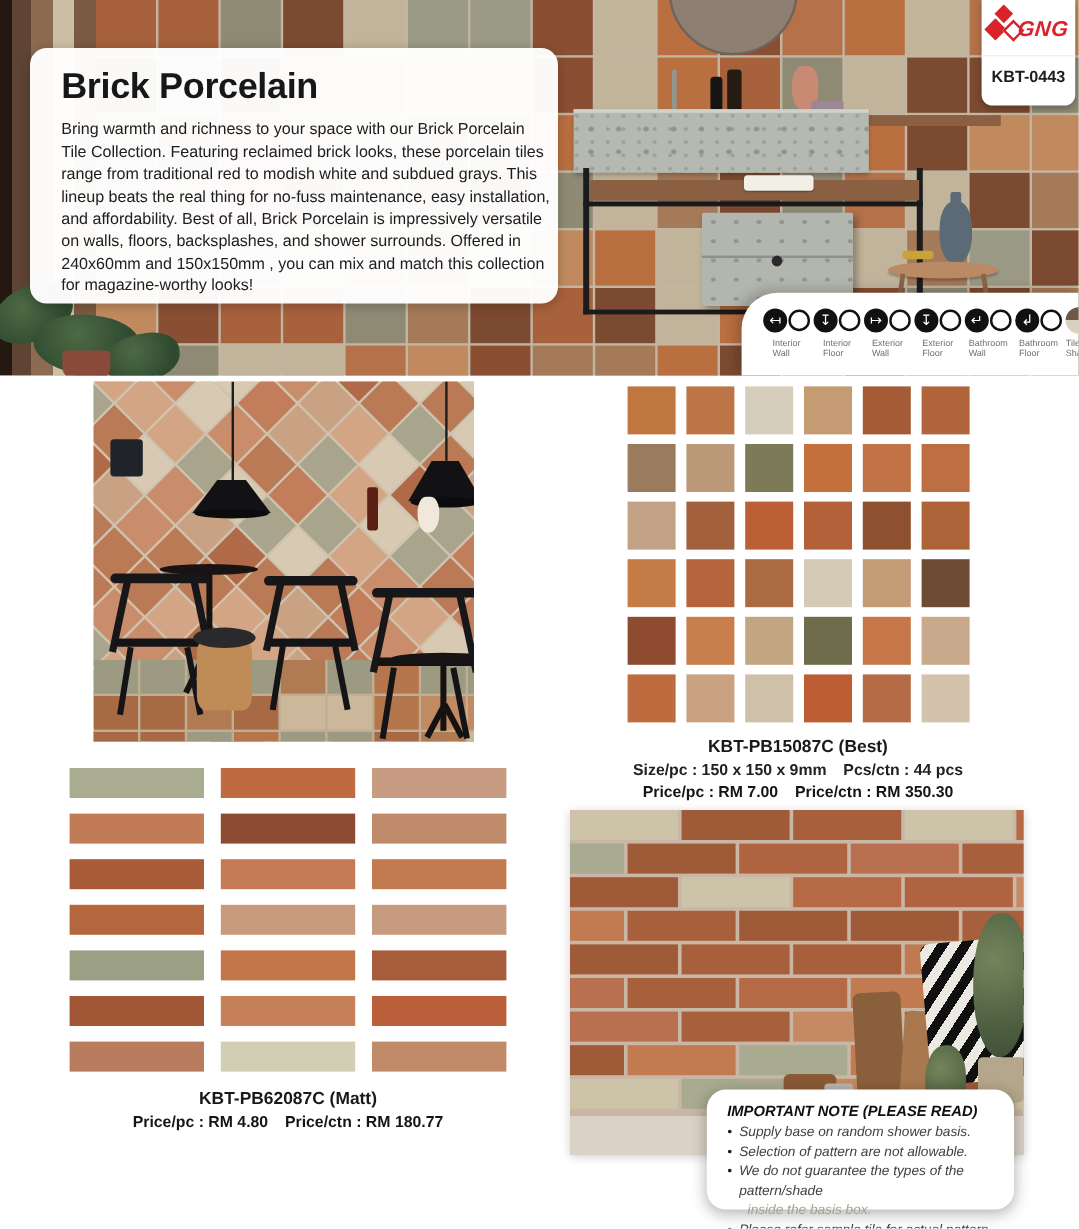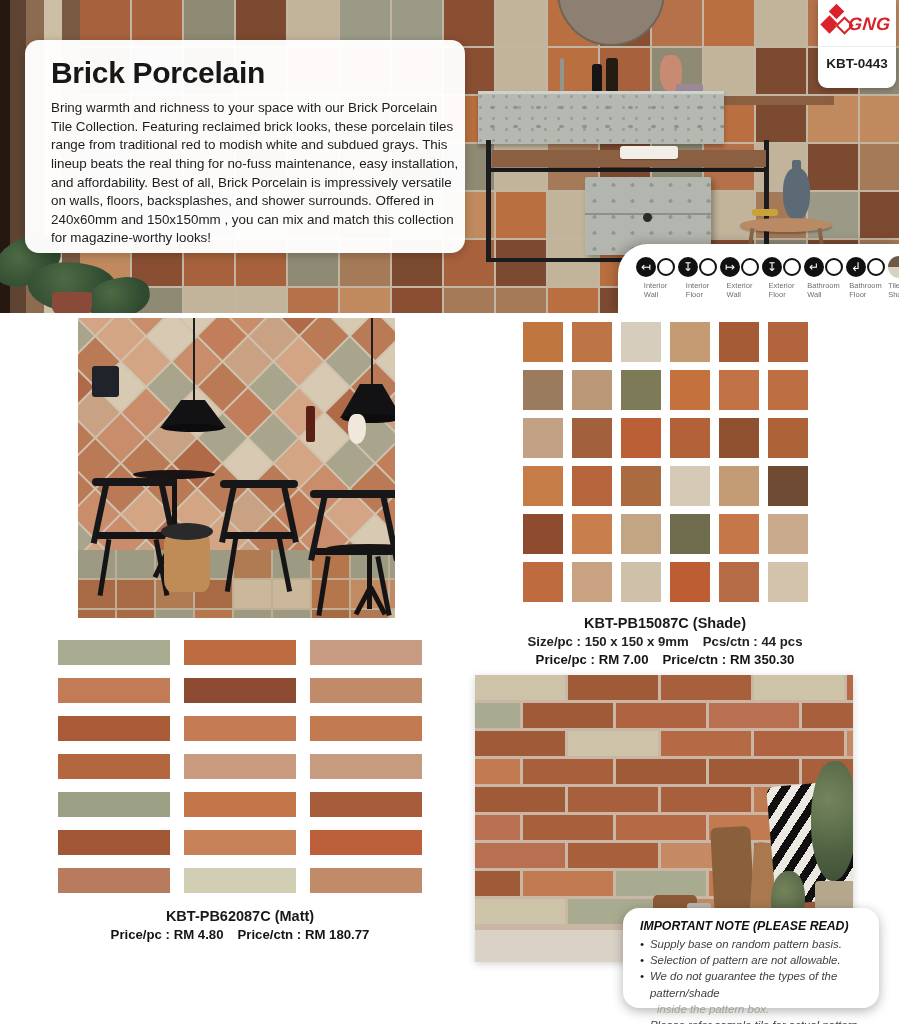--- a/index.html
+++ b/index.html
@@ -104,21 +104,21 @@
   .photo-wall{position:absolute;left:0;top:0;width:390px;height:262px;}
   .photo-floor{position:absolute;left:0;top:255px;width:378px;height:32px;background:#dbd2c7;}
   .board{position:absolute;border-radius:6px 6px 3px 3px;}
   .chevron{position:absolute;background:repeating-linear-gradient(-52deg,#101010 0 8px,#ece8e2 8px 16px);border-radius:8px;transform:rotate(-5deg);}
   .bush{position:absolute;background:radial-gradient(circle at 38% 32%,#74855c,#4e5f41 65%,#3f4f35);border-radius:50% 45% 55% 50%;}
   .pot{position:absolute;background:#b5a78c;border-radius:4px 4px 8px 8px;}
   .mug{position:absolute;background:#d9d5ce;border-radius:3px;}
   .barrel{position:absolute;background:#8a5a36;border-radius:5px;}
 
   
-  .note-card{position:absolute;left:623px;top:908px;width:256px;height:100px;background:#fff;border-radius:16px;
+  .note-card{position:absolute;left:589px;top:908px;width:256px;height:100px;background:#fff;border-radius:16px;
      box-shadow:0 3px 12px rgba(0,0,0,.3);padding:11px 12px 1px 17px;box-sizing:border-box;z-index:8;}
   .note-title{font-size:12.3px;font-weight:700;font-style:italic;color:#101010;margin:0 0 3px;}
   .note-list{margin:0;padding:0;list-style:none;}
   .note-list li{position:relative;padding-left:10px;font-size:11.4px;font-style:italic;color:#3f3f3f;line-height:1.42;}
   .note-list li::before{content:"\2022";position:absolute;left:0;top:0;color:#1a1a1a;}
   .note-muted{display:block;color:#a8a296;padding-left:7px;}
 </style>
 </head>
 <body>
 
@@ -553,21 +553,21 @@
       <span class="tile" style="left: 196px; top: 192px; width: 40px; height: 40px; background: rgb(197, 119, 74);"></span>
       <span class="tile" style="left: 245px; top: 192px; width: 40px; height: 40px; background: rgb(201, 169, 139);"></span>
       <span class="tile" style="left: 0px; top: 240px; width: 40px; height: 40px; background: rgb(189, 107, 63);"></span>
       <span class="tile" style="left: 49px; top: 240px; width: 40px; height: 40px; background: rgb(201, 162, 129);"></span>
       <span class="tile" style="left: 98px; top: 240px; width: 40px; height: 40px; background: rgb(206, 192, 169);"></span>
       <span class="tile" style="left: 147px; top: 240px; width: 40px; height: 40px; background: rgb(188, 93, 52);"></span>
       <span class="tile" style="left: 196px; top: 240px; width: 40px; height: 40px; background: rgb(181, 107, 69);"></span>
       <span class="tile" style="left: 245px; top: 240px; width: 40px; height: 40px; background: rgb(211, 195, 172);"></span>
     </div>
   <div class="product-caption" style="left:495px;top:615px;width:340px;">
-    <div class="cap-name">KBT-PB15087C (Shade)</div>
+    <div class="cap-name">KBT-PB15087C (Best)</div>
     <div class="cap-line">
       <span>Size/pc : 150 x 150 x 9mm</span><span class="cap-sep"></span><span>Pcs/ctn : 44 pcs</span>
     </div>
     <div class="cap-line price">
       <span>Price/pc : RM 7.00</span><span class="cap-sep"></span><span>Price/ctn : RM 350.30</span>
     </div>
   </div>
 
   <div class="grid-bricks">
       <span class="tile" style="left: 0px; top: 0px; width: 112px; height: 25px; background: rgb(169, 172, 145);"></span>
@@ -656,20 +656,20 @@
     <div class="bush" style="left:336px;top:86px;width:46px;height:120px;"></div>
     <div class="bush" style="left:296px;top:196px;width:34px;height:60px;"></div>
     <div class="pot" style="left:340px;top:206px;width:40px;height:38px;"></div>
     <div class="mug" style="left:212px;top:228px;width:24px;height:36px;background:#b9b4ad;"></div>
     <div class="mug" style="left:252px;top:242px;width:28px;height:22px;"></div>
   </div>
 
   <div class="note-card">
     <p class="note-title">IMPORTANT NOTE (PLEASE READ)</p>
     <ul class="note-list">
-      <li><span>Supply base on random pattern basis.</span></li>
+      <li><span>Supply base on random shower basis.</span></li>
       <li><span>Selection of pattern are not allowable.</span></li>
-      <li><span>We do not guarantee the types of the pattern/shade</span><span class="note-muted">inside the pattern box.</span></li>
+      <li><span>We do not guarantee the types of the pattern/shade</span><span class="note-muted">inside the basis box.</span></li>
       <li><span>Please refer sample tile for actual pattern and shade</span></li>
     </ul>
   </div>
 
 </div>
 
 </body></html>

